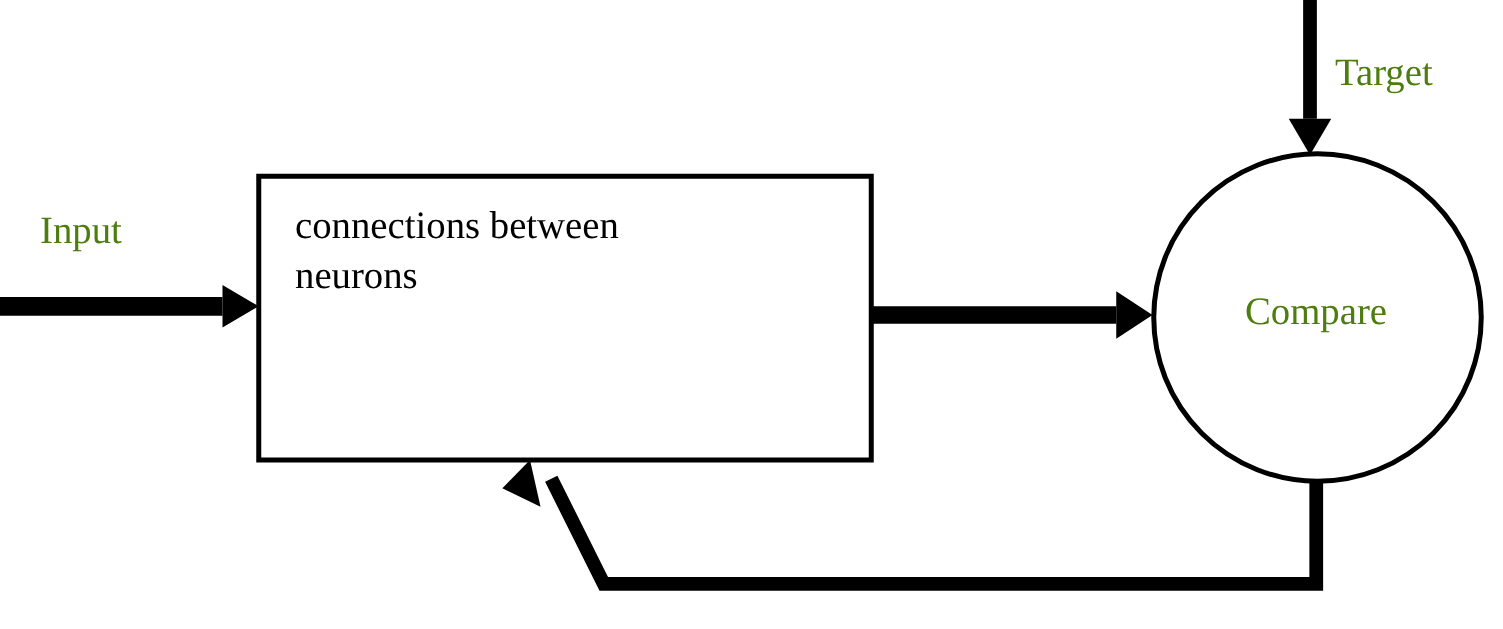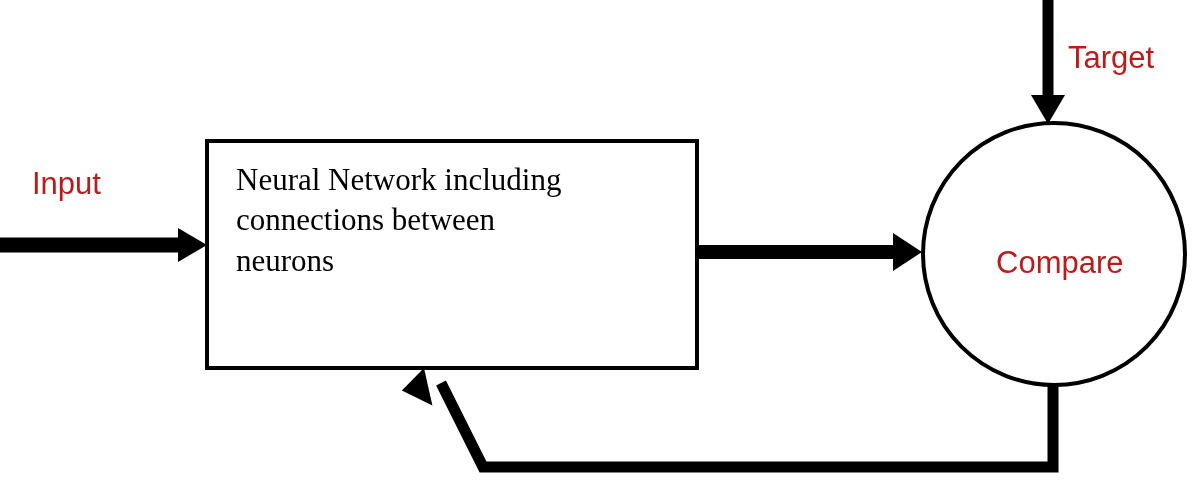--- a/index.html
+++ b/index.html
@@ -20,32 +20,32 @@
   #diagram-svg {
     position: absolute;
     left: 0;
     top: 0;
     width: 1202px;
     height: 503px;
   }
   .label {
     position: absolute;
     white-space: pre;
-    color: #b91c1c;
-    font-family: Liberation Sans, sans-serif;
+    color: #4d7c0f;
+    font-family: Liberation Serif, serif;
     line-height: 1.0;
   }
   .edge-label {
     font-size: 31px;
   }
   #label-input      { left: 32px;  top: 168px; }
   #label-output     { left: 747px; top: 194px; }
   #label-target     { left: 1068px; top: 42px; }
   #label-adjust     { left: 636px; top: 413px; }
-  #label-compare    { left: 996px; top: 233px; font-size: 31px; margin-top: 14px; }
+  #label-compare    { left: 996px; top: 233px; font-size: 31px; }
   #box-text {
     position: absolute;
     left: 236px;
     top: 160px;
     width: 440px;
     font-size: 31px;
     line-height: 1.30;
   }
   #box-text .line { display: block; white-space: pre; }
 </style>
@@ -84,18 +84,17 @@
 
   <div class="label edge-label" id="label-input">Input</div>
 
 
   <div class="label edge-label" id="label-target">Target</div>
 
 
   <div class="label" id="label-compare">Compare</div>
 
   <div id="box-text">
-    <span class="line">Neural Network including</span>
     <span class="line">connections between</span>
     <span class="line">neurons</span>
   </div>
 
 </div>
 
 </body></html>

